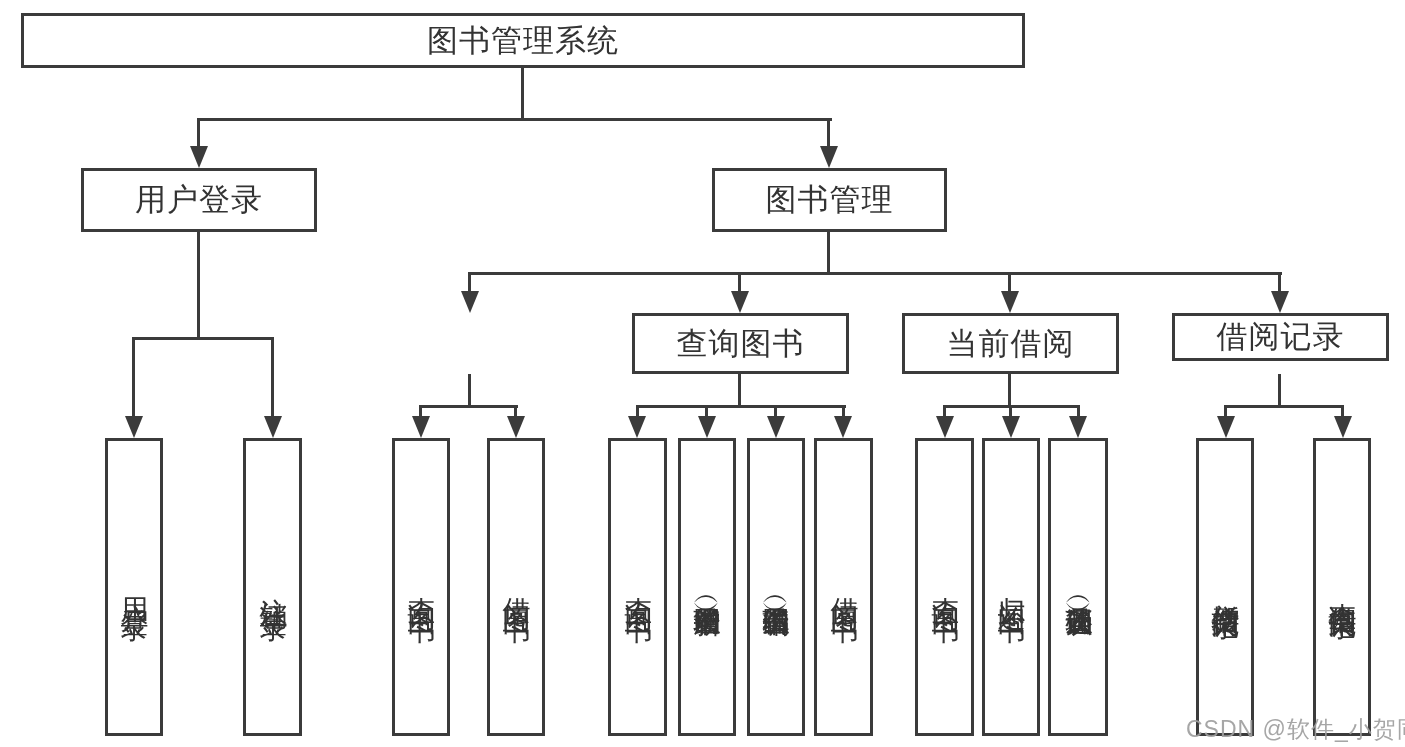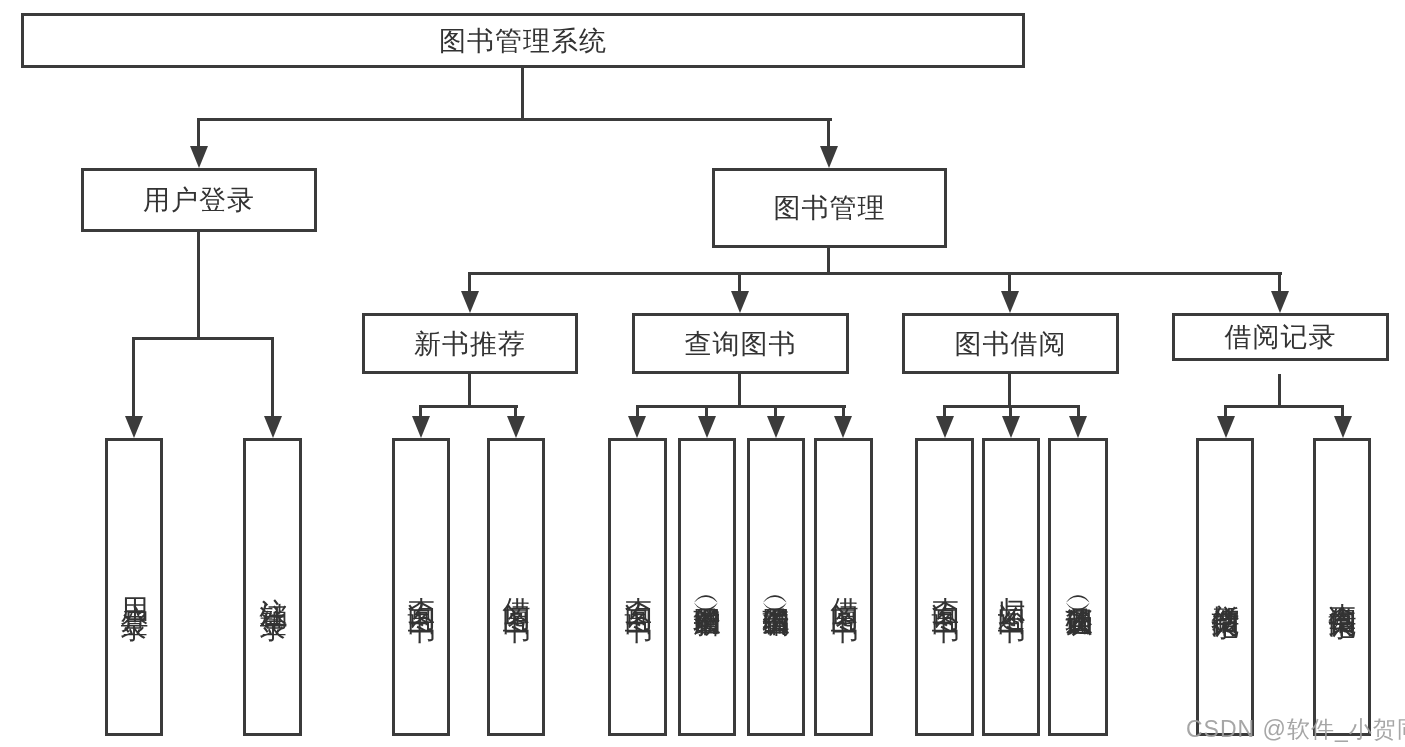--- a/index.html
+++ b/index.html
@@ -4,21 +4,21 @@
 <style>
   html,body { margin:0; padding:0; background:#ffffff; }
   .canvas {
     position:relative; width:1405px; height:747px; background:#ffffff;
     font-family:"Liberation Sans","DejaVu Sans",sans-serif; overflow:hidden;
   }
   .box {
     position:absolute; box-sizing:border-box;
     border:3px solid #3b3b3b; background:#ffffff;
     display:flex; align-items:center; justify-content:center;
-    font-size:27px; color:#333333; letter-spacing:1px; white-space:nowrap;
+    font-size:31px; color:#333333; letter-spacing:1px; white-space:nowrap;
   }
   .vbox {
     position:absolute; box-sizing:border-box; top:438px; height:298px;
     border:3px solid #3b3b3b; background:#ffffff;
     writing-mode:vertical-rl; text-orientation:mixed;
     text-align:center; font-size:28px; color:#333333;
     letter-spacing:6px; line-height:52px; overflow:hidden;
   }
   .ls-m { letter-spacing:2px; }
   .ls-s { letter-spacing:0px; font-size:27px; }
@@ -93,25 +93,24 @@
   <div class="ln" style="left:1278px;top:374px;width:3px;height:31px"></div>
   <div class="ln" style="left:1224px;top:405px;width:120px;height:3px"></div>
   <div class="ln" style="left:1224px;top:405px;width:3px;height:13px"></div>
   <div class="tri" style="left:1217px;top:416px"></div>
   <div class="ln" style="left:1341px;top:405px;width:3px;height:13px"></div>
   <div class="tri" style="left:1334px;top:416px"></div>
 
   <div class="box" style="left:21px;top:13px;width:1004px;height:55px">图书管理系统</div>
 
   <div class="box" style="left:81px;top:168px;width:236px;height:64px">用户登录</div>
-  <div class="box" style="left:712px;top:168px;width:235px;height:80px">图书管理</div>
+  <div class="box" style="left:712px;top:168px;width:235px;height:64px">图书管理</div>
 
-  <div class="box" style="left:362px;top:313px;width:216px;height:61px">新书推荐</div>
   <div class="box" style="left:632px;top:313px;width:217px;height:61px">查询图书</div>
-  <div class="box" style="left:902px;top:313px;width:217px;height:61px">图书借阅</div>
+  <div class="box" style="left:902px;top:313px;width:217px;height:61px">当前借阅</div>
   <div class="box" style="left:1172px;top:313px;width:217px;height:48px">借阅记录</div>
 
   <div class="vbox" style="left:105px;width:58px">用户登录</div>
   <div class="vbox" style="left:243px;width:59px">注销登录</div>
 
   <div class="vbox" style="left:392px;width:58px">查询图书</div>
   <div class="vbox" style="left:487px;width:58px">借阅图书</div>
 
   <div class="vbox" style="left:608px;width:59px">查询图书</div>
   <div class="vbox ls-s" style="left:678px;width:58px">新增图书（管理员）</div>

